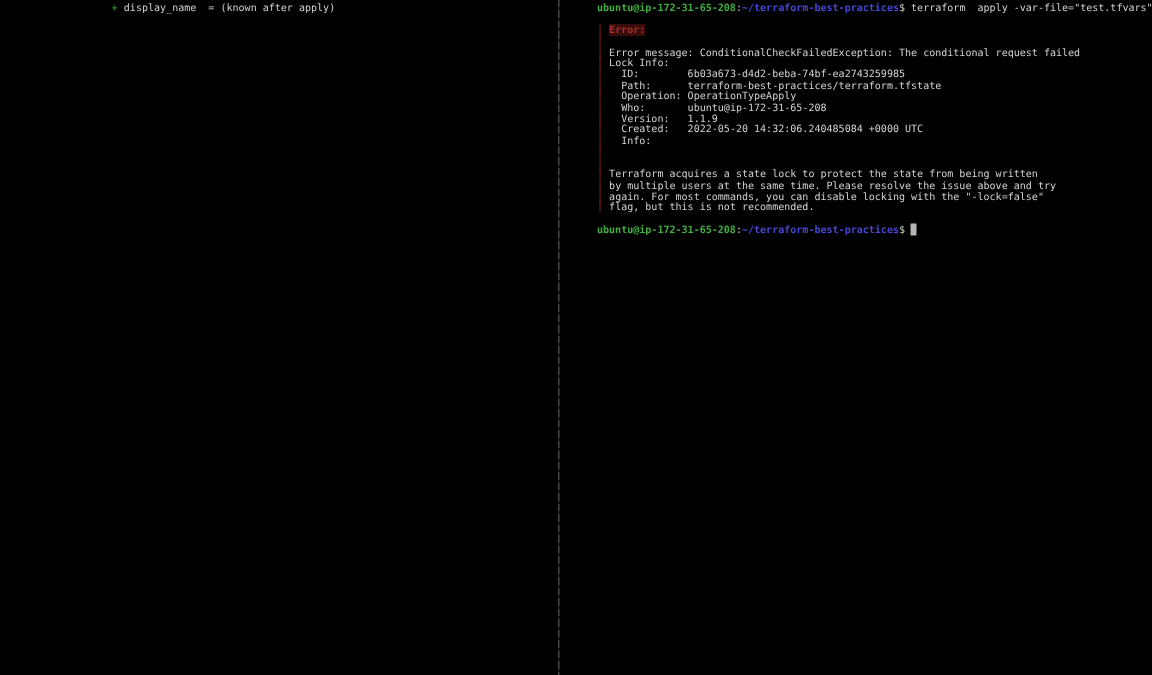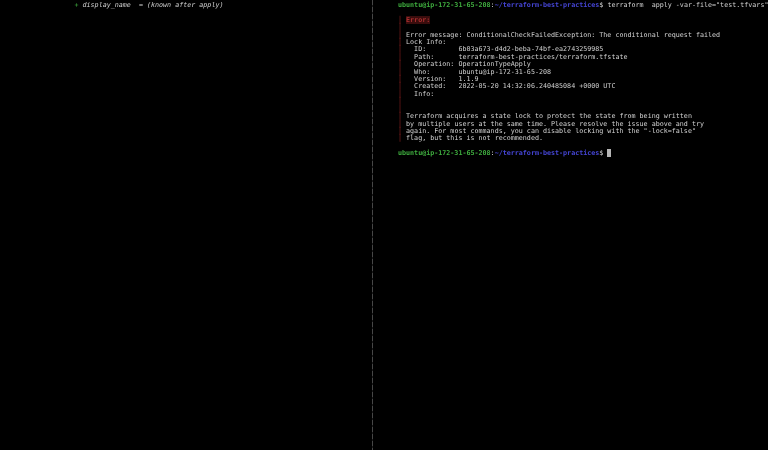--- a/index.html
+++ b/index.html
@@ -1,21 +1,21 @@
 <!DOCTYPE html>
 <html><head>
 <meta charset="utf-8">
 <style>
   html,body { margin:0; padding:0; background:#000; }
   .screen {
     position:relative; width:768px; height:450px; background:#000000;
     overflow:hidden; font-family:"DejaVu Sans Mono", monospace;
   }
   .pane { position:absolute; white-space:pre; color:#d2d2d2; }
-  #left-pane  { left:2px;  top:1px; font-size:6.7px; line-height:8px;   width:368px; height:448px;font-style:italic; }
+  #left-pane  { left:2px;  top:1px; font-size:6.7px; line-height:8px;   width:368px; height:448px; }
   #right-pane { left:398px; top:2px; font-size:6.7px; line-height:7.4px; width:390px; }
   .tline { height:inherit; }
   .divider {
     position:absolute; left:372px; top:0; width:1px; height:450px;
     background:repeating-linear-gradient(180deg,#474747 0 5px,#1a1a1a 5px 7px);
   }
 </style>
 </head>
 <body>
 

